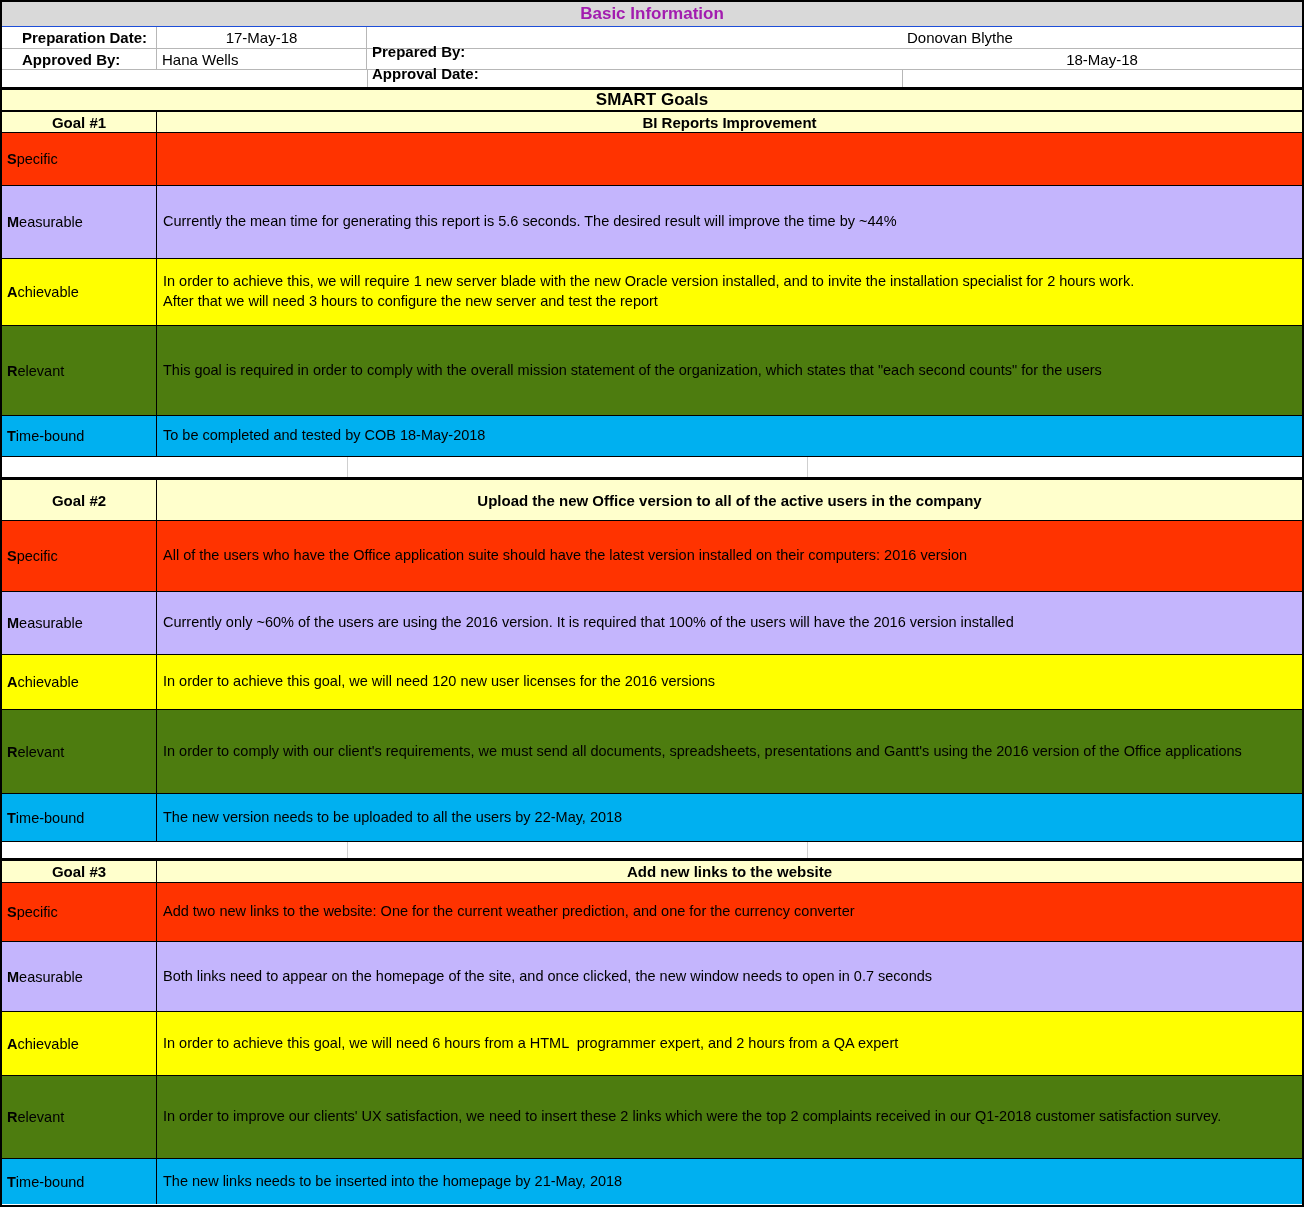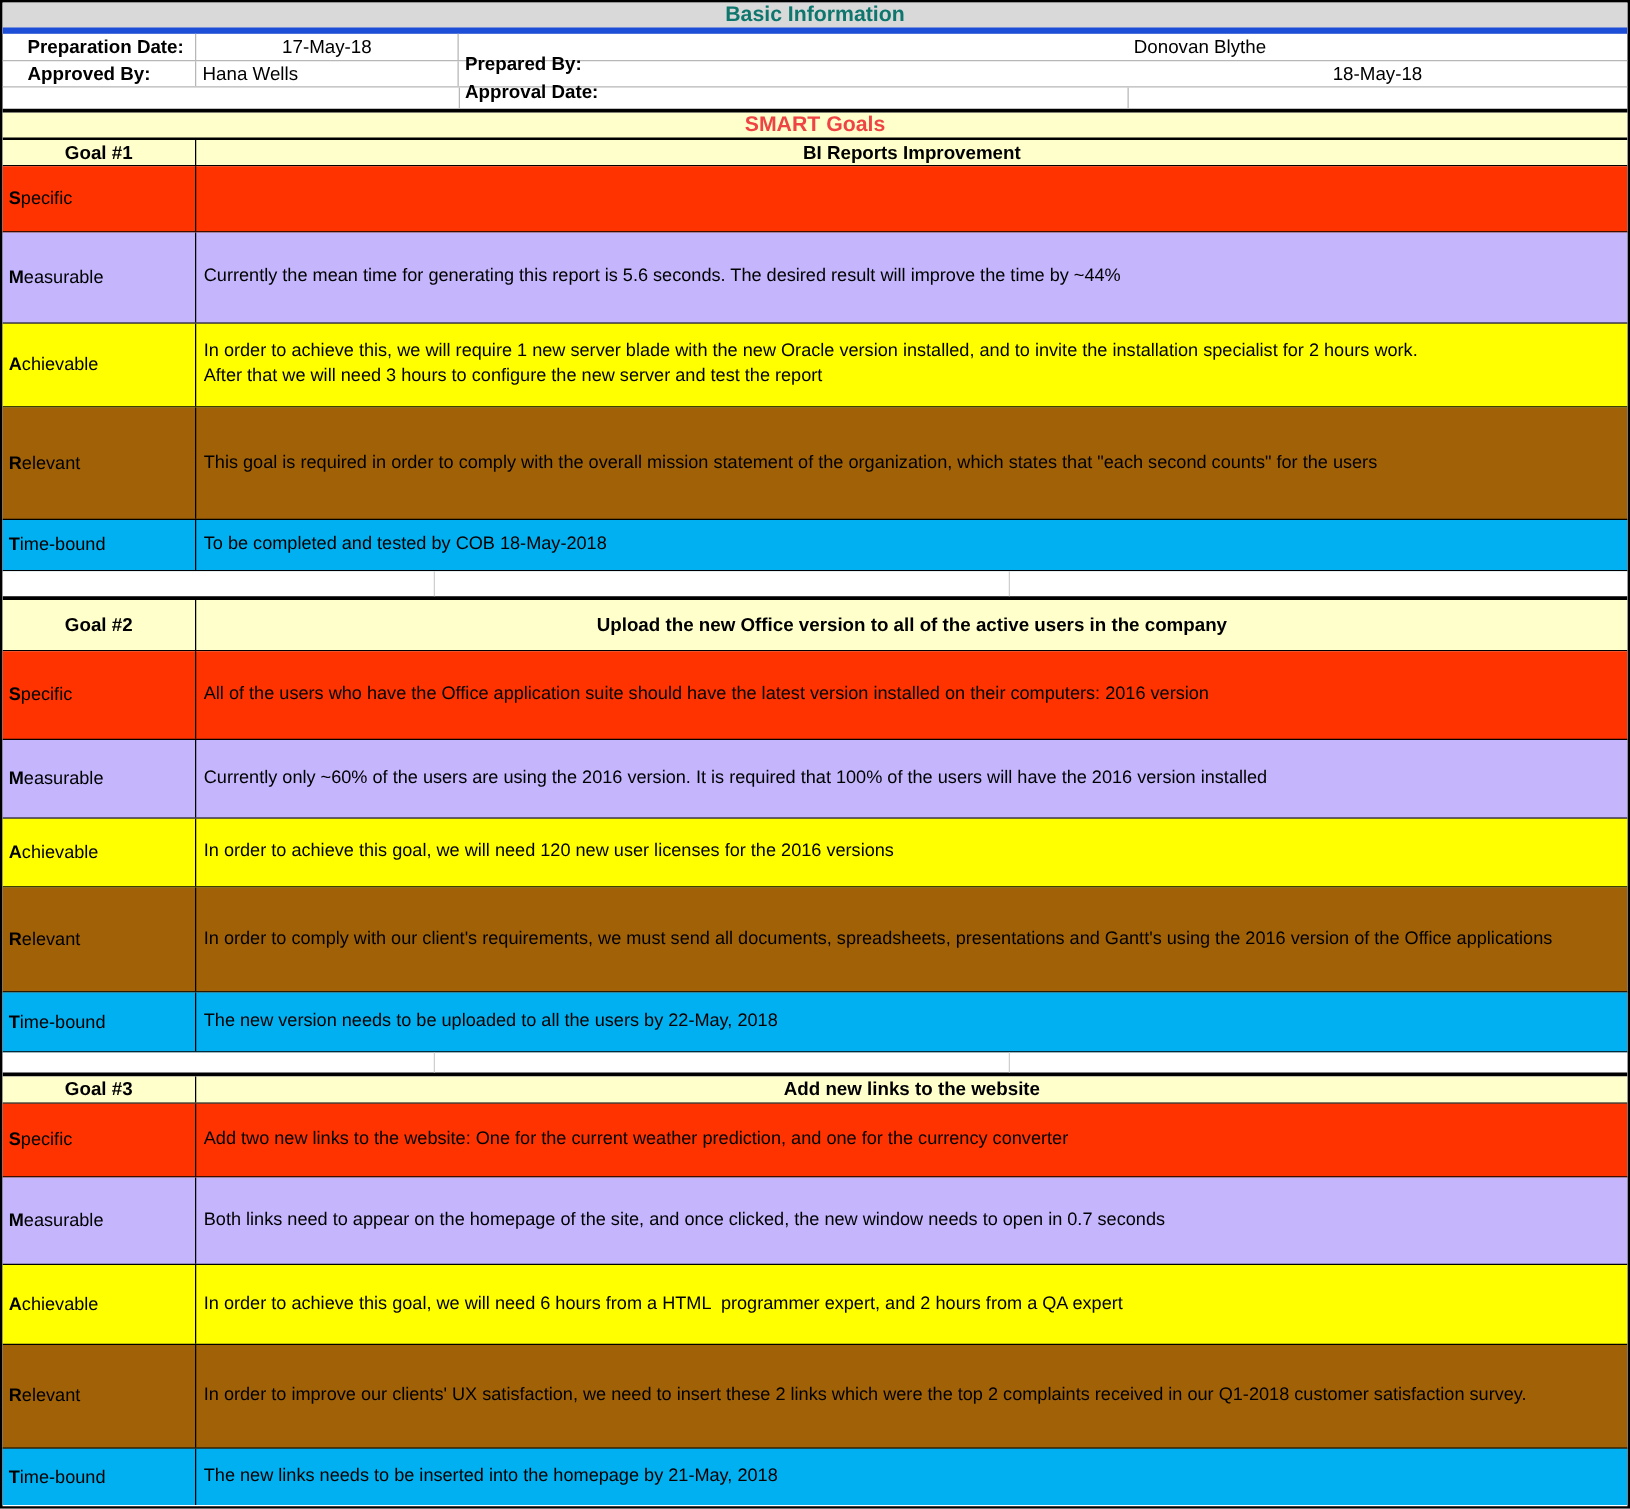--- a/index.html
+++ b/index.html
@@ -4,50 +4,50 @@
 <style>
   html,body{margin:0;padding:0;background:#fff;}
   *{box-sizing:border-box;}
   body{font-family:"Liberation Sans","DejaVu Sans",sans-serif;color:#000;}
   .sheet{
     position:relative;width:1304px;height:1207px;
     border:2px solid #000;background:#fff;overflow:hidden;
   }
   
   .bi-title{
-    height:25px;background:#D9D9D9;color:#0f766e;font-weight:bold;font-size:17px;
-    display:flex;align-items:center;justify-content:center;border-bottom:5px solid #1d4ed8;
+    height:25px;background:#D9D9D9;color:#a21caf;font-weight:bold;font-size:17px;
+    display:flex;align-items:center;justify-content:center;border-bottom:1px solid #1d4ed8;
   }
   .bi-row{display:flex;height:22px;border-bottom:1px solid #b7b7b7;font-size:15px;}
   .bi-row .cA{width:155px;border-right:1px solid #b7b7b7;font-weight:bold;display:flex;align-items:center;padding-left:20px;}
   .bi-row .cB{width:210px;border-right:1px solid #b7b7b7;display:flex;align-items:center;}
   .bi-row .cB.center{justify-content:center;}
   .bi-row .cB.left{padding-left:5px;}
   .bi-row .cC{width:535px;border-right:1px solid #b7b7b7;font-weight:bold;display:flex;align-items:center;padding-left:5px;margin-top:24px;}
   .bi-row .cD{flex:1;display:flex;align-items:center;}
   .bi-row .cD.center{justify-content:center;}
   .bi-row .cD.left{padding-left:5px;}
   .bi-empty{position:relative;height:20px;border-bottom:3px solid #000;}
   .bi-empty .vline{position:absolute;top:0;bottom:0;width:1px;background:#b7b7b7;}
   
   .sg-title{
-    height:22px;background:#FFFFCC;color:#ef4444;font-weight:bold;font-size:17px;
+    height:22px;background:#FFFFCC;color:#000000;font-weight:bold;font-size:17px;
     display:flex;align-items:center;justify-content:center;border-bottom:2px solid #000;
   }
   .goal-header{display:flex;background:#FFFFCC;border-bottom:1px solid #000;font-weight:bold;font-size:15px;}
   .goal-header .gnum{width:155px;border-right:1px solid #000;display:flex;align-items:center;justify-content:center;}
   .goal-header .gtitle{flex:1;display:flex;align-items:center;justify-content:center;text-align:center;}
   .crit-row{display:flex;border-bottom:1px solid #000;font-size:14.5px;}
   .crit-row .label{width:155px;border-right:1px solid #000;display:flex;align-items:center;padding-left:5px;}
   .crit-row .label b{font-weight:bold;}
   .crit-row .text{flex:1;display:flex;align-items:center;padding:2px 4px 2px 6px;white-space:pre-wrap;line-height:1.35;}
   .bg-red{background:#FF3300;}
   .bg-peach{background:#c4b5fd;}
   .bg-yellow{background:#FFFF00;}
-  .bg-green{background:#a16207;justify-content:center;}
+  .bg-green{background:#4d7c0f;justify-content:center;}
   .bg-blue{background:#00B0F0;}
   .spacer{position:relative;background:#fff;border-bottom:3px solid #000;}
   .spacer .vline{position:absolute;top:0;bottom:0;width:1px;background:#cfcfcf;}
 </style>
 </head>
 <body>
 
 <div class="sheet">
 
   <div class="bi-title">Basic Information</div>

